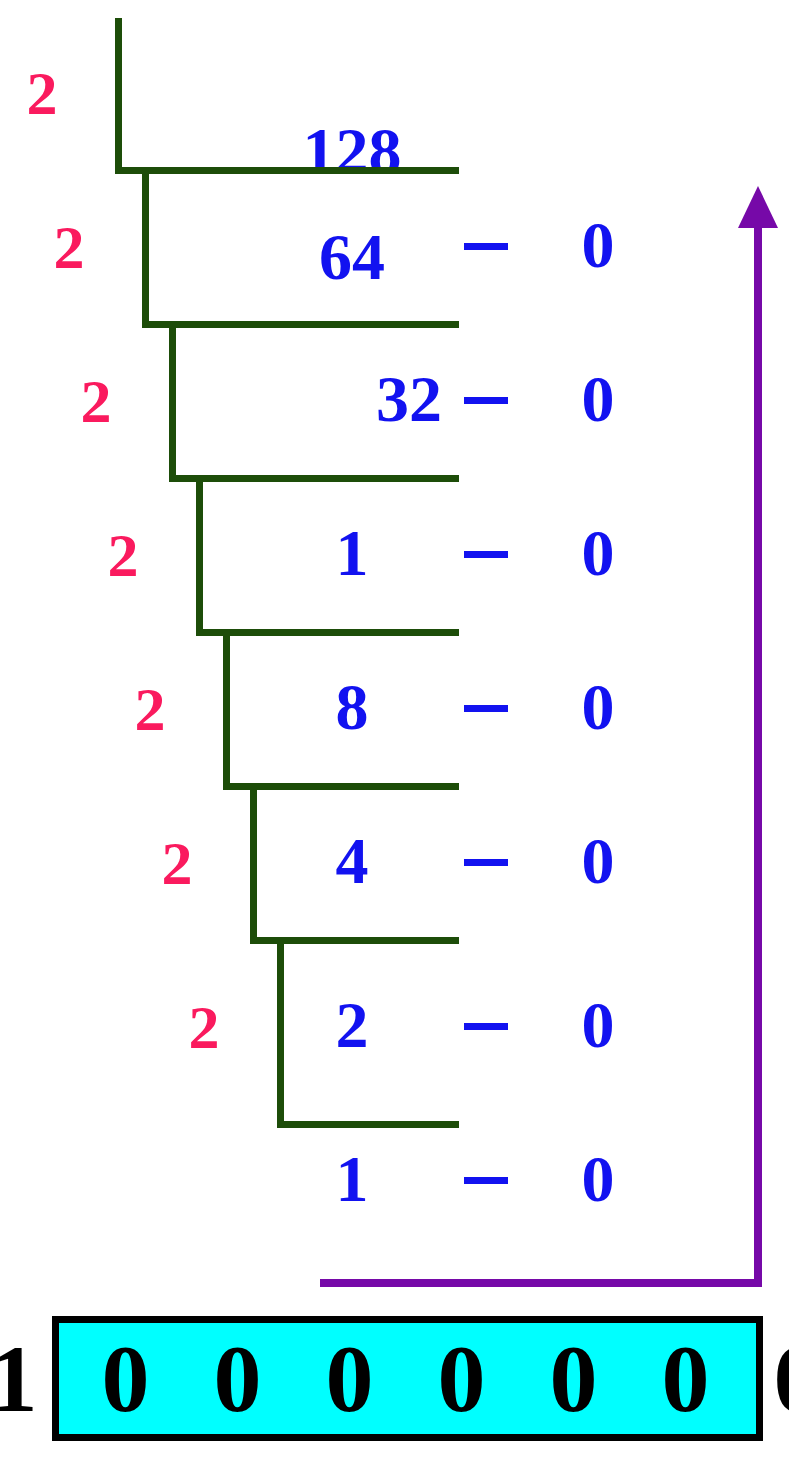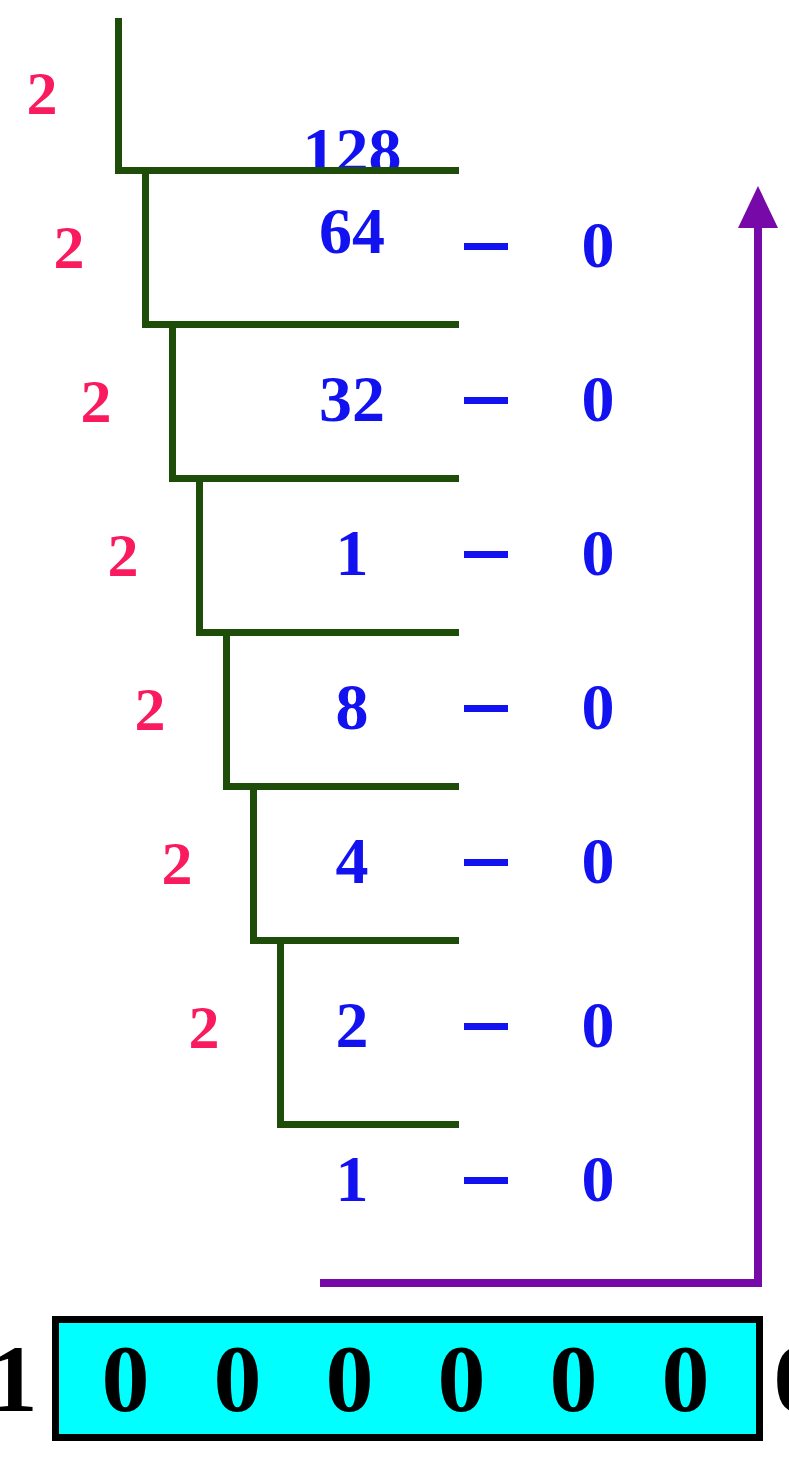--- a/index.html
+++ b/index.html
@@ -105,27 +105,27 @@
 
 <div id="stage">
 
   <div id="ladder">
       <div class="ladder-row">
         <div class="divisor" style="left: 18px; top: 62px;">2</div>
         <div class="quotient" style="left: 262px; width: 180px; top: 70px; margin-top: 48px;">128</div>
       </div>
       <div class="ladder-row">
         <div class="divisor" style="left: 45px; top: 216px;">2</div>
-        <div class="quotient" style="left: 262px; width: 180px; top: 198px;">64</div>
+        <div class="quotient" style="left: 262px; width: 180px; top: 224px;">64</div>
         <div class="minus" style="top: 243px;"></div>
         <div class="remainder" style="top: 212px;">0</div>
       </div>
       <div class="ladder-row">
         <div class="divisor" style="left: 72px; top: 370px;">2</div>
-        <div class="quotient" style="left: 262px; width: 180px; top: 366px;">32</div>
+        <div class="quotient" style="left: 262px; width: 180px; top: 366px; text-align: right;">32</div>
         <div class="minus" style="top: 397px;"></div>
         <div class="remainder" style="top: 366px;">0</div>
       </div>
       <div class="ladder-row">
         <div class="divisor" style="left: 99px; top: 524px;">2</div>
         <div class="quotient" style="left: 262px; width: 180px; top: 520px;">1</div>
         <div class="minus" style="top: 551px;"></div>
         <div class="remainder" style="top: 520px;">0</div>
       </div>
       <div class="ladder-row">

